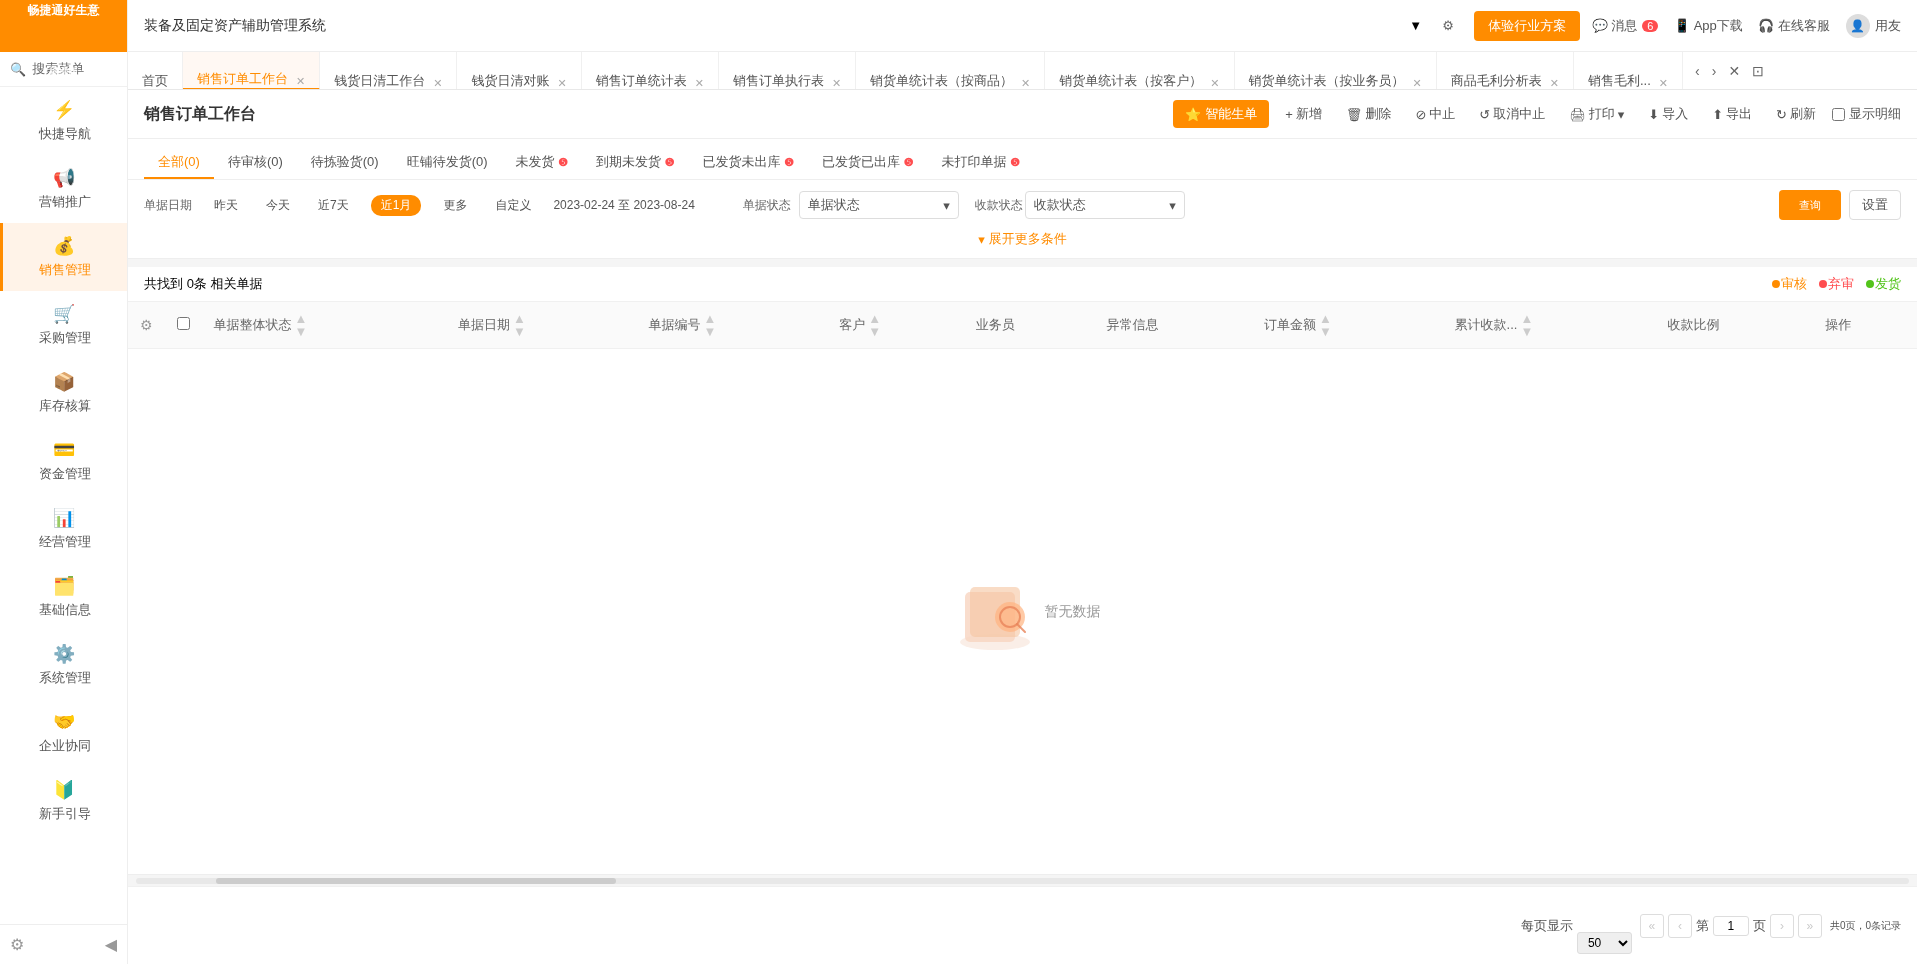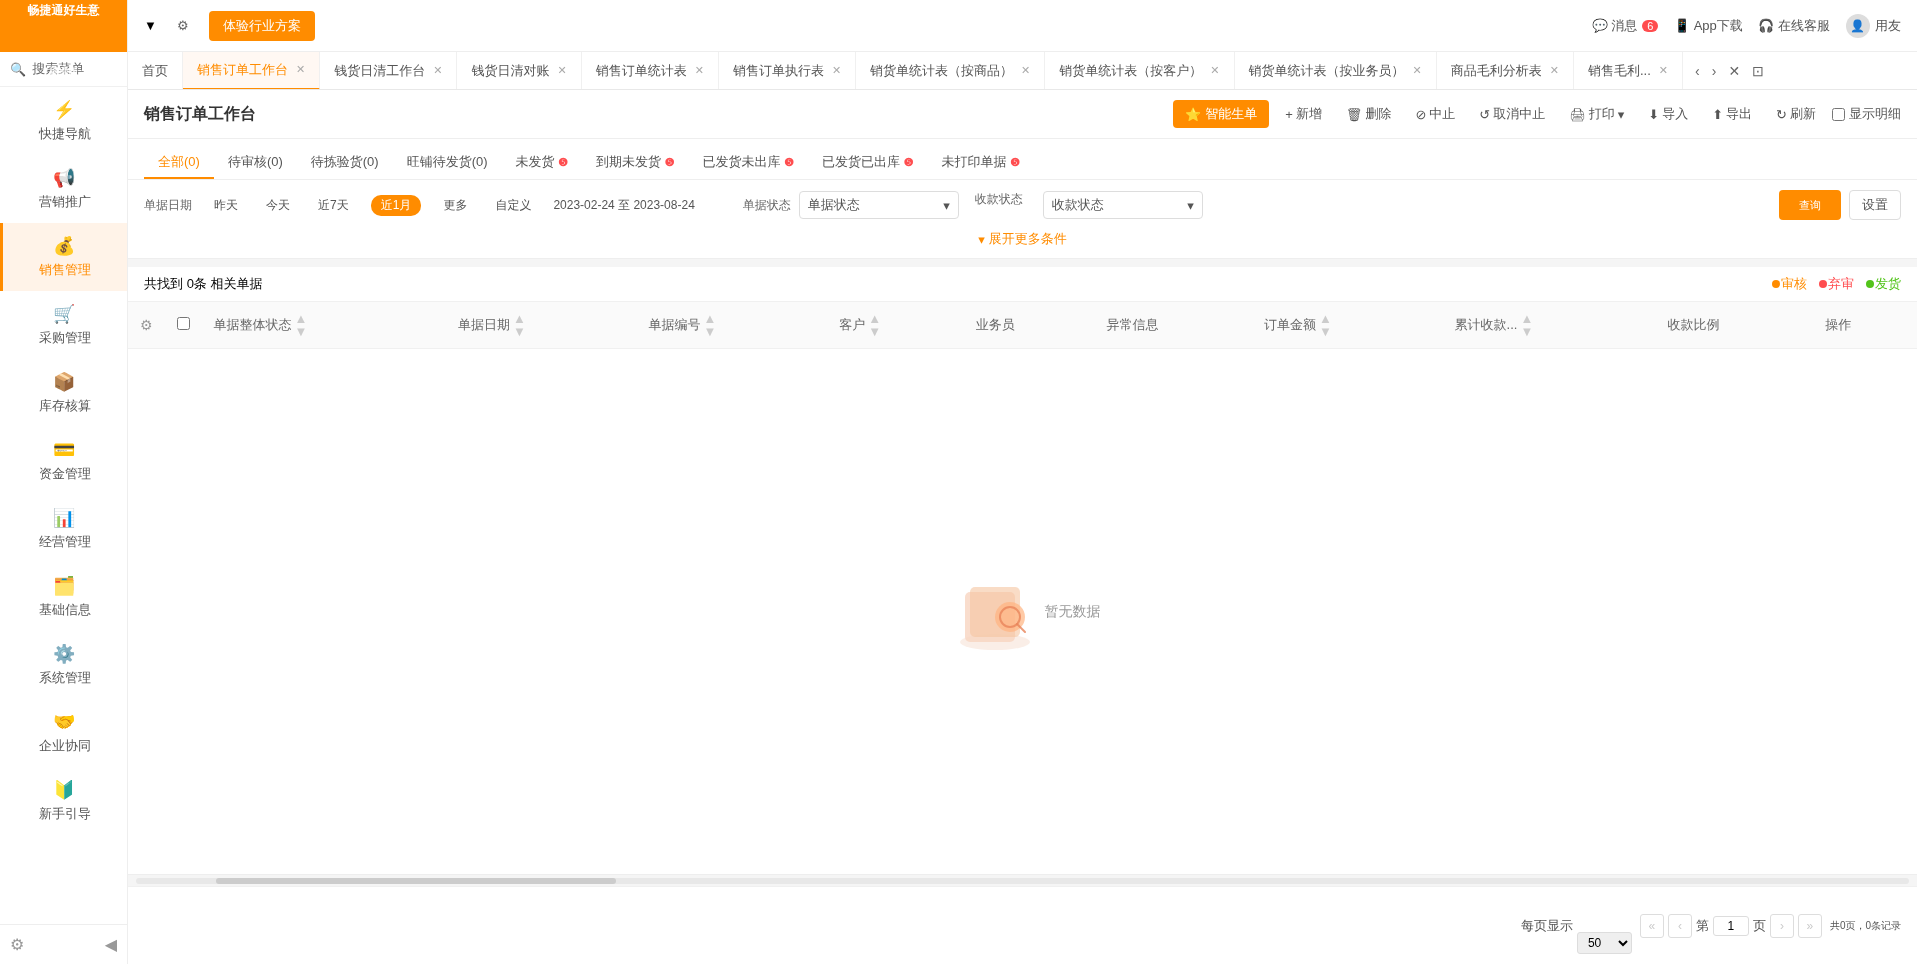--- a/index.html
+++ b/index.html
@@ -24,21 +24,21 @@
     .header-settings { width: 28px; height: 28px; display: flex; align-items: center; justify-content: center; cursor: pointer; color: #666; }
     .header-btn-orange { background: #ff8c00; color: #fff; border: none; border-radius: 4px; padding: 6px 14px; cursor: pointer; font-size: 13px; }
     .header-actions { display: flex; align-items: center; gap: 16px; margin-left: auto; color: #555; font-size: 13px; }
     .header-actions .badge { background: #ff4d4f; color: #fff; border-radius: 10px; padding: 0 5px; font-size: 11px; margin-left: 2px; }
     .header-actions span { cursor: pointer; display: flex; align-items: center; gap: 3px; }
     .header-user { display: flex; align-items: center; gap: 5px; cursor: pointer; }
     .header-user .avatar { width: 24px; height: 24px; border-radius: 50%; background: #ddd; display: flex; align-items: center; justify-content: center; font-size: 12px; color: #666; }
 
     
     .tabs-bar { background: #fff; border-bottom: 1px solid #e8e8e8; display: flex; align-items: center; overflow: hidden; height: 38px; }
-    .tab { display: flex; align-items: center; padding: 0 14px; height: 38px; cursor: pointer; color: #555; font-size: 13px; gap: 6px; white-space: nowrap; border-right: 1px solid #f0f0f0; flex-shrink: 0; }
+    .tab { display: flex; align-items: flex-end; padding: 0 14px; height: 38px; cursor: pointer; color: #555; font-size: 13px; gap: 6px; white-space: nowrap; border-right: 1px solid #f0f0f0; flex-shrink: 0; }
     .tab.active { color: #ff8c00; background: #fff8f3; border-bottom: 2px solid #ff8c00; }
     .tab.home { font-weight: 500; }
     .tab .close-icon { font-size: 11px; color: #aaa; margin-left: 2px; }
     .tabs-nav { display: flex; align-items: center; gap: 4px; padding: 0 8px; flex-shrink: 0; }
     .tabs-nav button { border: none; background: none; cursor: pointer; color: #666; font-size: 14px; padding: 2px 4px; }
 
     
     .content { flex: 1; display: flex; flex-direction: column; overflow: hidden; padding: 0; background: #f5f5f5; }
 
     
@@ -162,20 +162,21 @@
   </div>
   <div class="sidebar-bottom">
     <span style="cursor:pointer;color:#999;font-size:16px;">⚙</span>
     <span style="cursor:pointer;color:#999;font-size:16px;">◀</span>
   </div>
 </div>
 
 <div class="main">
 
   <div class="header">
+    <span class="header-title">装备及固定资产辅助管理系统</span>
     <span class="arrow">▼</span>
     <div class="header-settings">⚙</div>
     <button class="header-btn-orange">体验行业方案</button>
     <div class="header-actions">
       <span>
         <span>💬</span>
         <span>消息</span>
         <span class="badge">6</span>
       </span>
       <span>
@@ -341,21 +342,21 @@
           <span class="filter-opt">自定义</span>
         </div>
         <span class="filter-date">2023-02-24 至 2023-08-24</span>
         <div style="margin-left:32px;display:flex;align-items:center;gap:8px;">
           <span class="filter-label">单据状态</span>
           <div class="filter-select">
             <span>单据状态</span>
             <span>▾</span>
           </div>
         </div>
-        <div style="display:flex;align-items:flex-start;gap:20px;">
+        <div style="display:flex;align-items:center;gap:2px;">
           <span class="filter-label">收款状态</span>
           <div class="filter-select">
             <span>收款状态</span>
             <span>▾</span>
           </div>
         </div>
         <div style="margin-left:auto;display:flex;gap:8px;">
           <button style="background:#ff8c00;color:#fff;border:none;border-radius:4px;padding:5px 20px;cursor:pointer;font-size:11px;">查询</button>
           <button style="background:#fff;color:#555;border:1px solid #ddd;border-radius:4px;padding:5px 12px;cursor:pointer;font-size:13px;">设置</button>
         </div>

